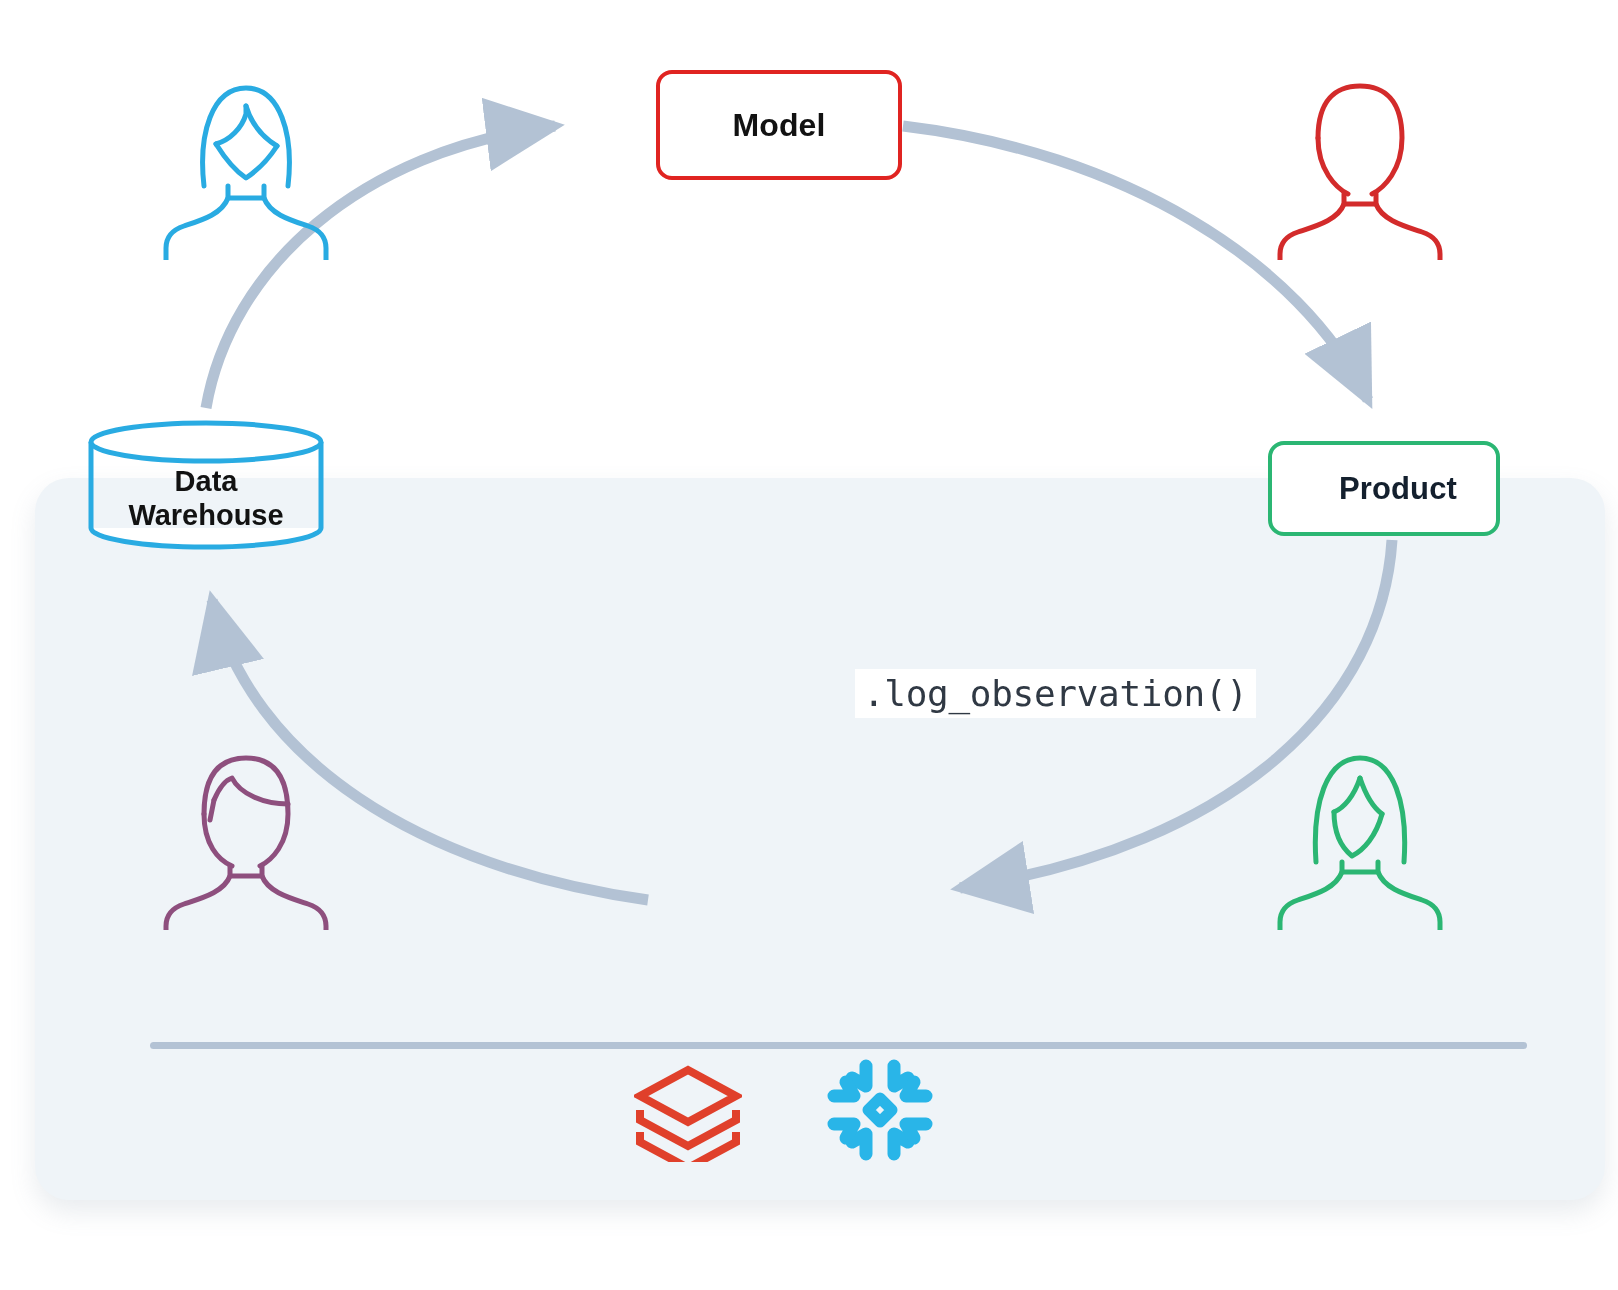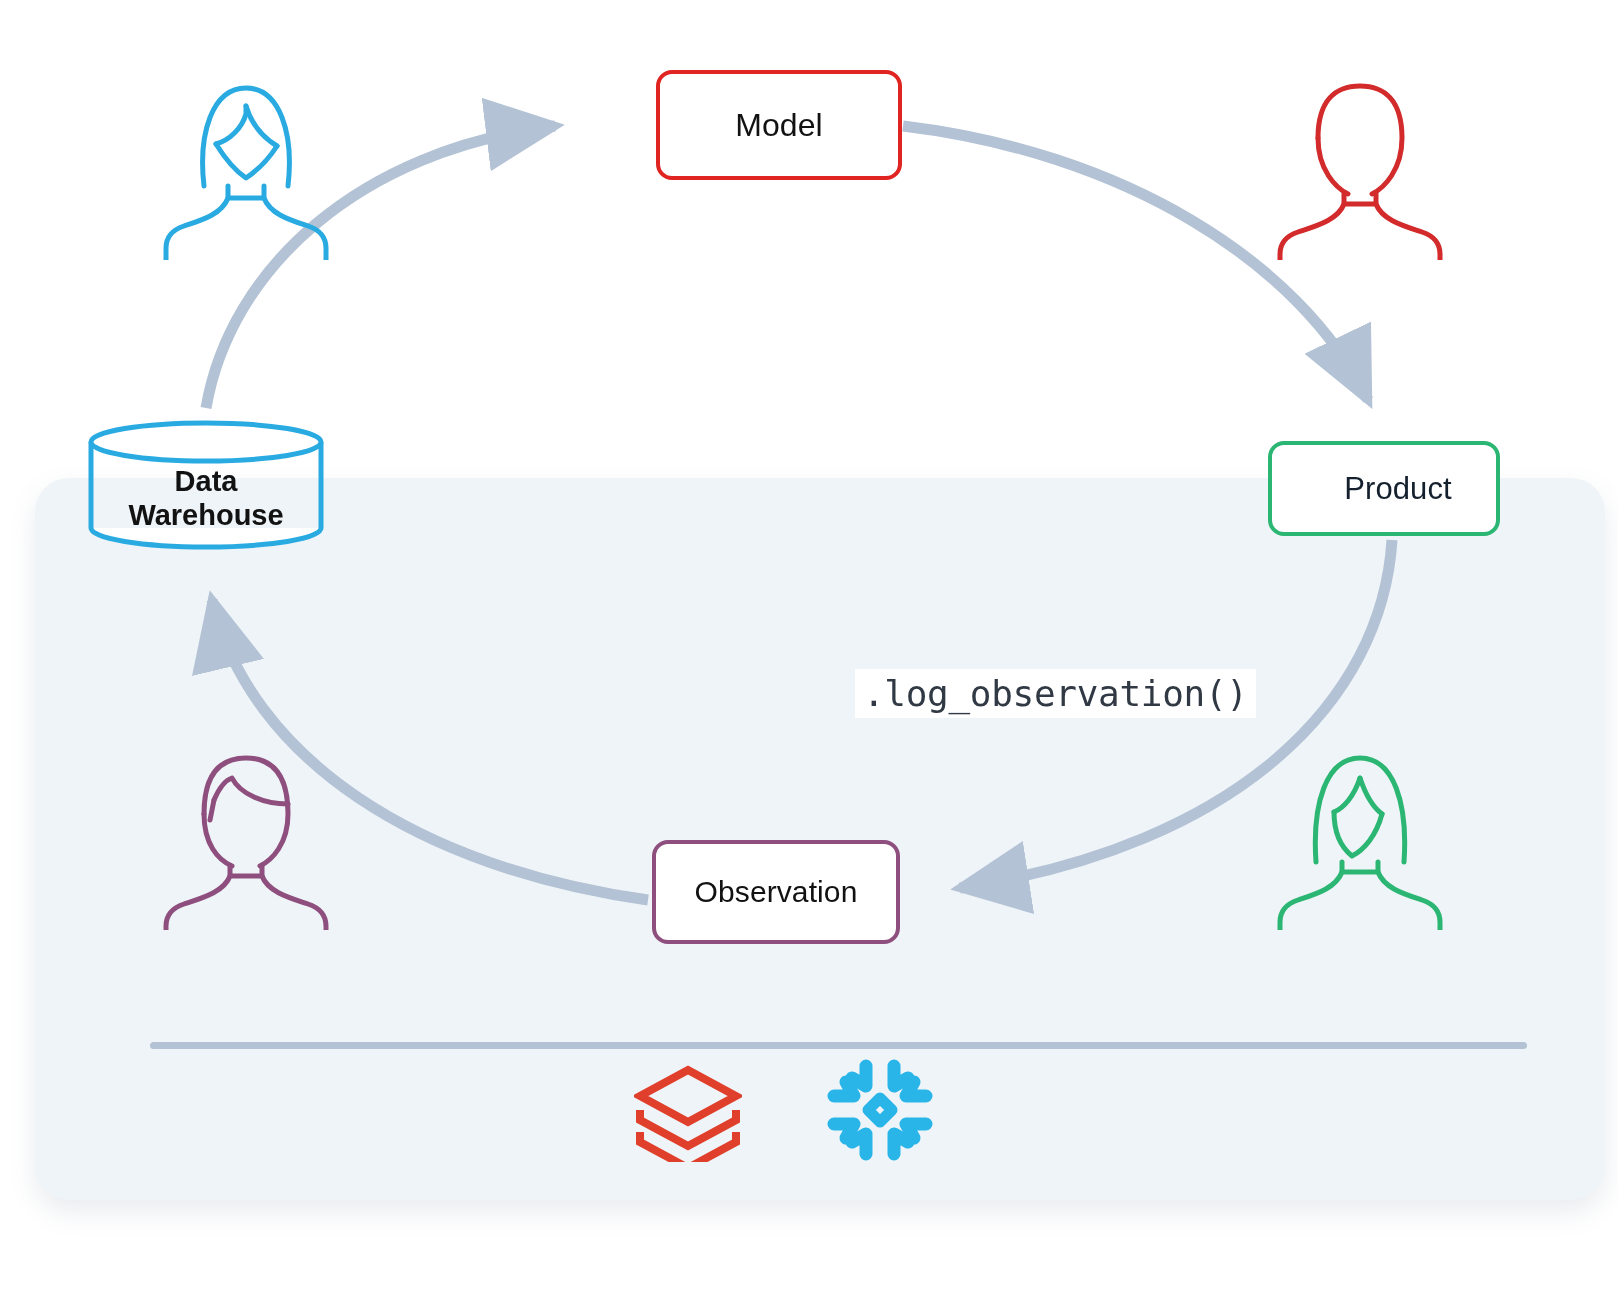--- a/index.html
+++ b/index.html
@@ -52,21 +52,21 @@
 
   
   .node {
     position: absolute;
     background: #ffffff;
     border-radius: 16px;
     display: flex;
     align-items: center;
     justify-content: center;
     text-align: center;
-    font-weight: normal;
+    font-weight: bold;
     color: #121212;
     letter-spacing: 0.1px;
     box-sizing: border-box;
   }
   .node-model {
     left: 656px; top: 70px;
     width: 246px; height: 110px;
     border: 4px solid #e02421;
     font-size: 32px;
   }
@@ -173,23 +173,20 @@
   </div>
 
   <div class="node node-model">
     <span>Model</span>
   </div>
 
   <div class="node node-product">
     <span>Product</span>
   </div>
 
-  <div class="node node-observation">
-    <span>Observation</span>
-  </div>
 
   <div class="code-chip">.log_observation()</div>
 
   <svg class="person person-data" viewBox="0 0 176 192">
     <g fill="none" stroke="#29abe2" stroke-width="5" stroke-linecap="round" stroke-linejoin="round">
       <path d="M 46 118 C 40 66 54 20 88 20 C 122 20 136 66 130 118"></path>
       <path d="M 58 76 C 68 92 76 102 88 110 C 100 102 110 92 119 78"></path>
       <path d="M 88 38 L 88 46 C 84 60 72 72 58 76"></path>
       <path d="M 88 38 C 94 58 106 70 119 78"></path>
       <path d="M 70 118 L 70 130 L 106 130 L 106 118"></path>

